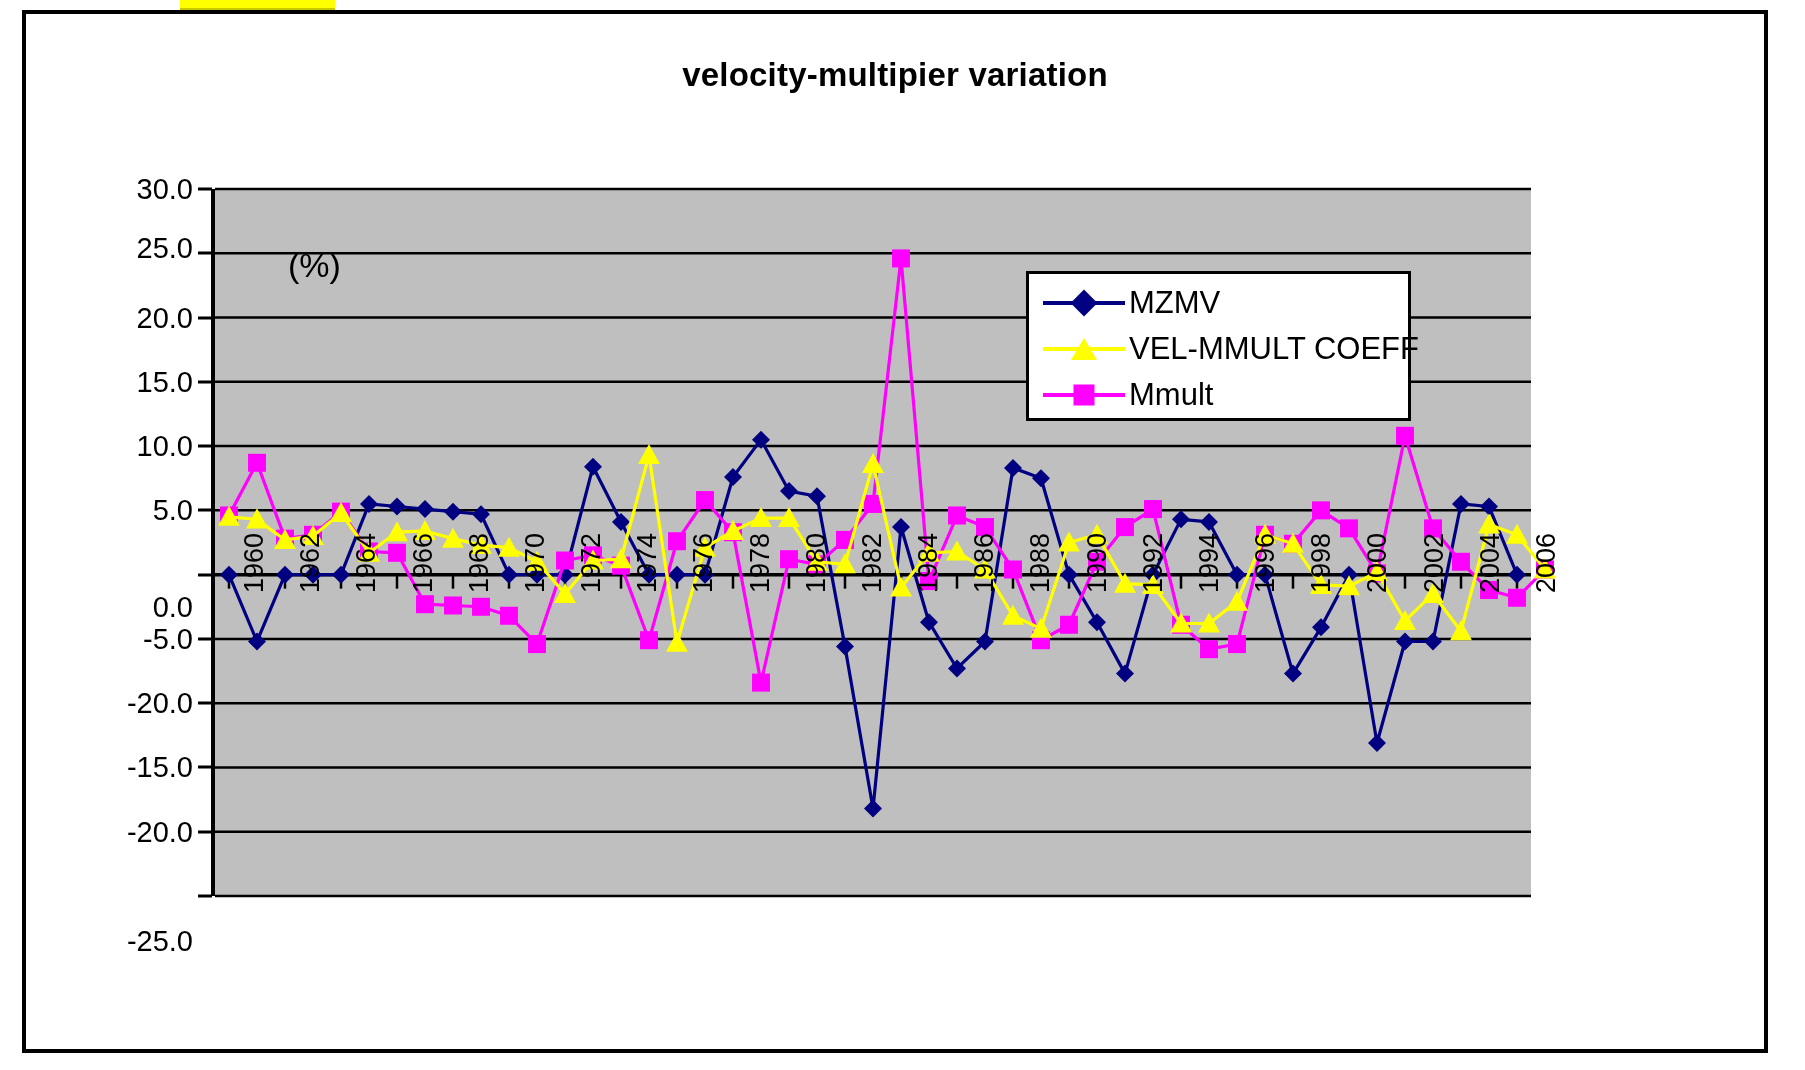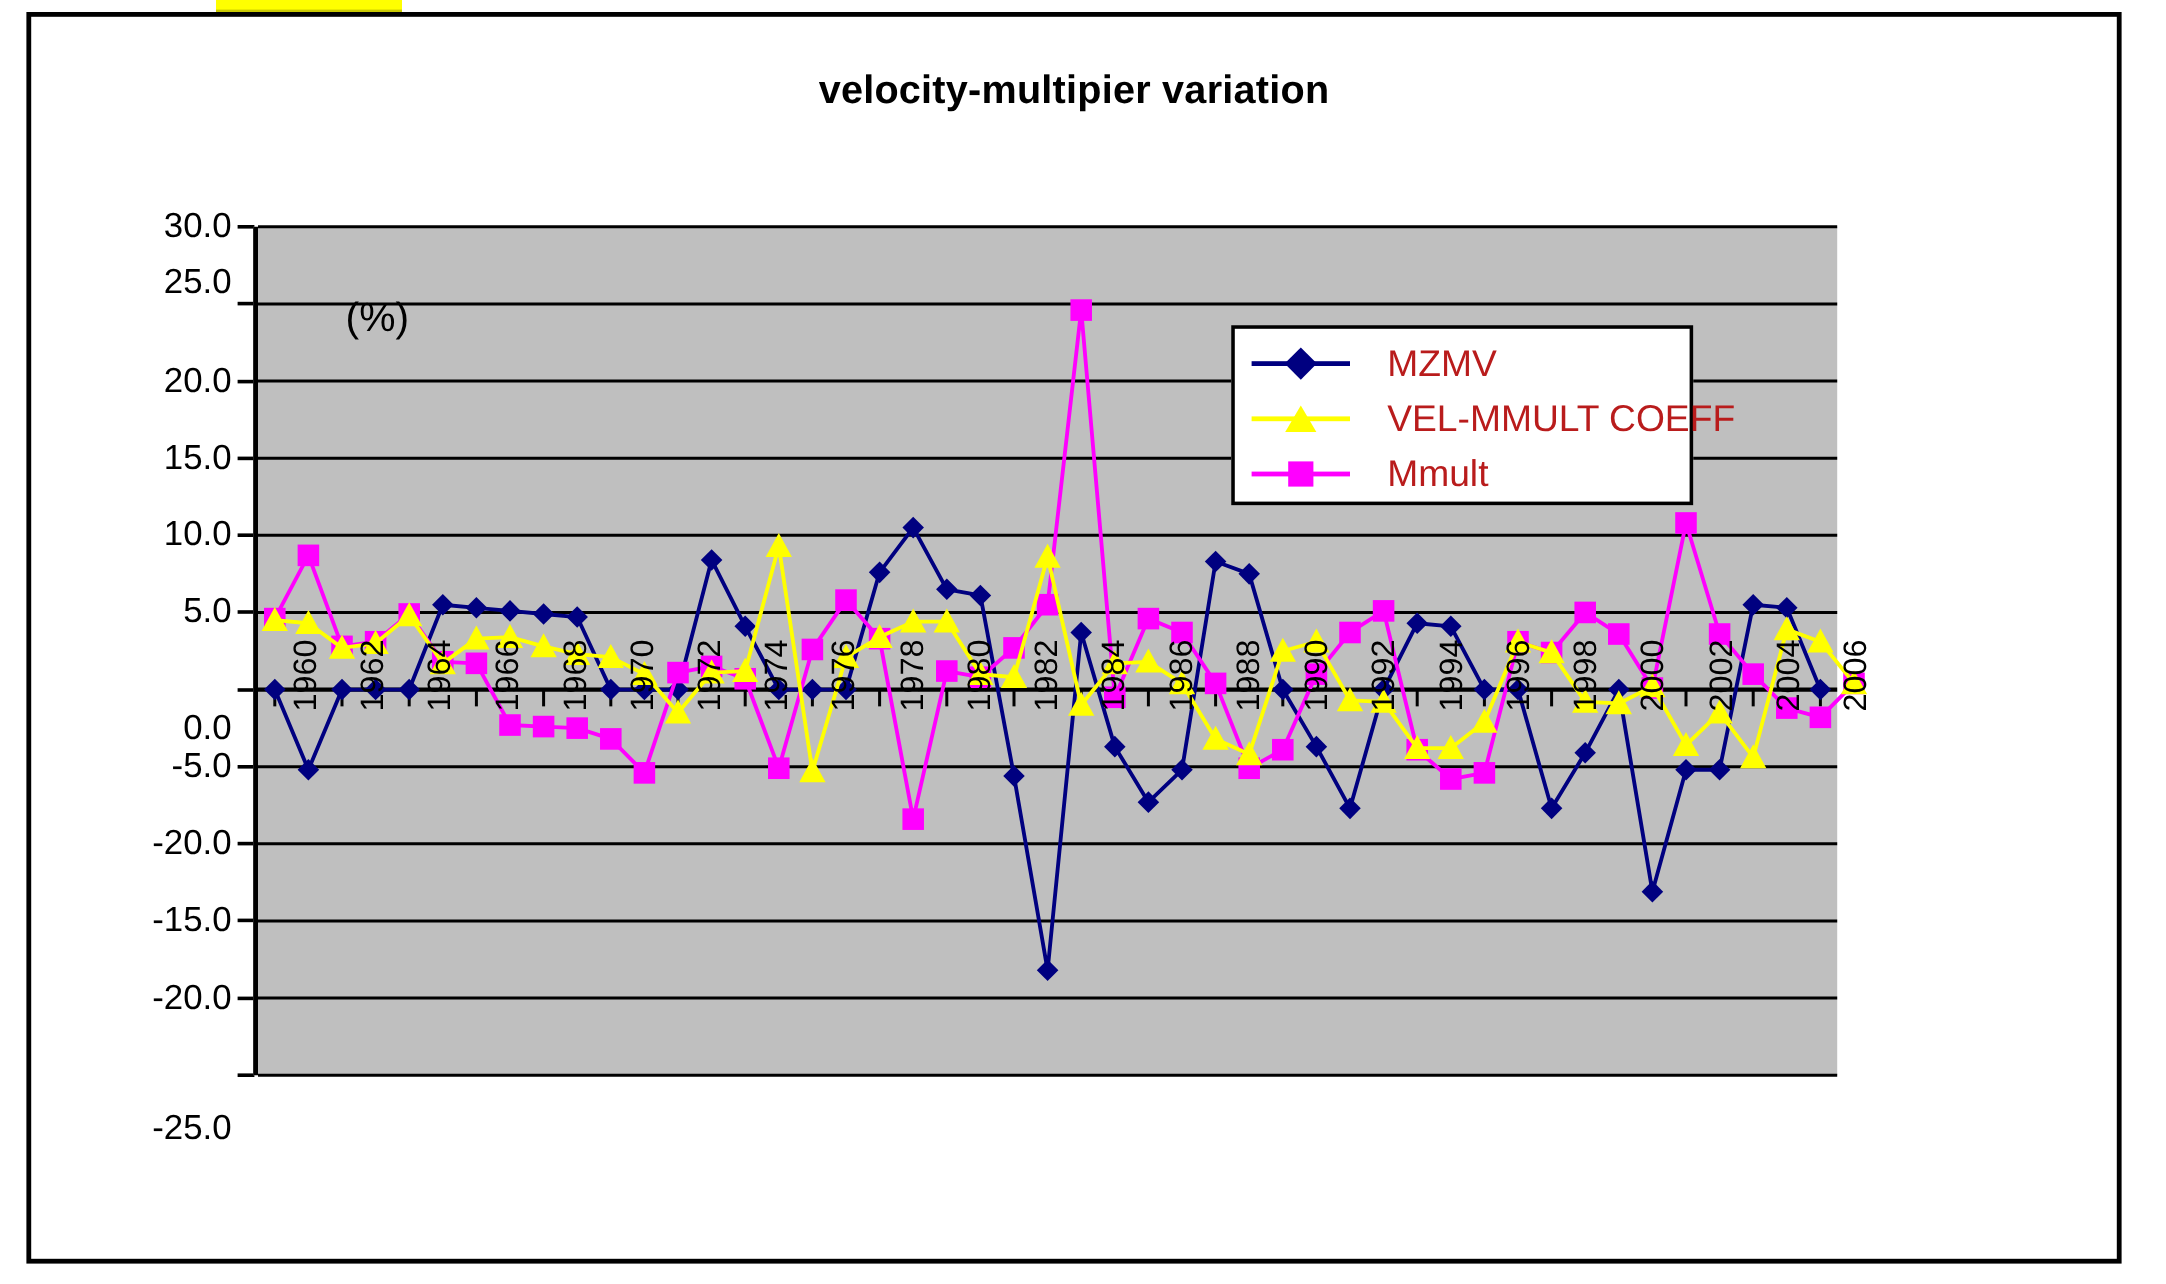--- a/index.html
+++ b/index.html
@@ -150,22 +150,22 @@
     transform: translate(-50%,-50%) rotate(45deg);
   }
   .mk-square { width: 21px; height: 21px; }
   .mk-triangle {
     width: 0; height: 0;
     border-left: 13px solid transparent;
     border-right: 13px solid transparent;
   }
   .legend-label {
     font-size: 31px;
-    color: #b91c1c;
-    margin-left: 31px;
+    color: #000000;
+    margin-left: 4px;
     white-space: nowrap;
   }
   
   #corner-mark {
     position: absolute;
     left: 180px;
     top: 0px;
     width: 155px;
     height: 8px;
     background: #ffff00;
@@ -177,21 +177,21 @@
 
 <div id="root">
   <div id="corner-mark"></div>
 
   <div id="chart-frame">
 
     <div id="chart-title">velocity-multipier variation</div>
 
     <div id="y-labels">
         <div class="ytick-label" style="top: 0px;">30.0</div>
-        <div class="ytick-label" style="top: 47px;">25.0</div>
+        <div class="ytick-label" style="top: 59px;">25.0</div>
         <div class="ytick-label" style="top: 128.545px;">20.0</div>
         <div class="ytick-label" style="top: 192.818px;">15.0</div>
         <div class="ytick-label" style="top: 257.091px;">10.0</div>
         <div class="ytick-label" style="top: 321.364px;">5.0</div>
         <div class="ytick-label" style="top: 385.636px; margin-top: 32px;">0.0</div>
         <div class="ytick-label" style="top: 449.909px;">-5.0</div>
         <div class="ytick-label" style="top: 514.182px;">-20.0</div>
         <div class="ytick-label" style="top: 578.455px;">-15.0</div>
         <div class="ytick-label" style="top: 642.727px;">-20.0</div>
         <div class="ytick-label" style="top: 738px; margin-top: 14px;">-25.0</div>

